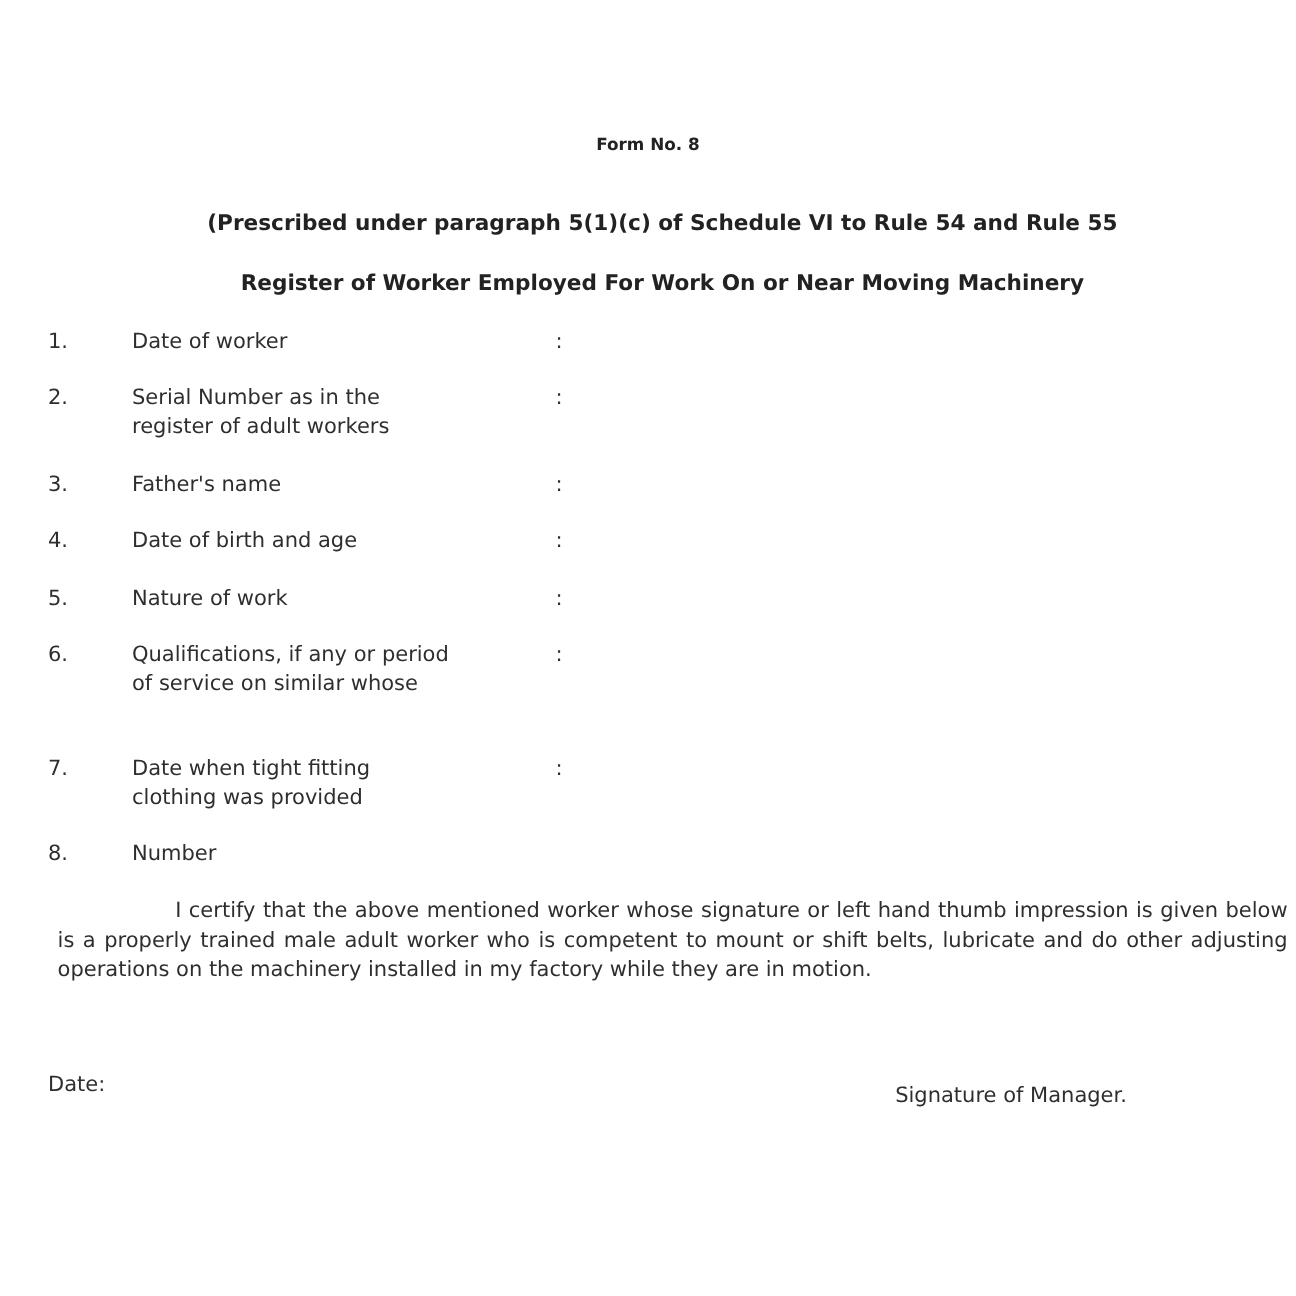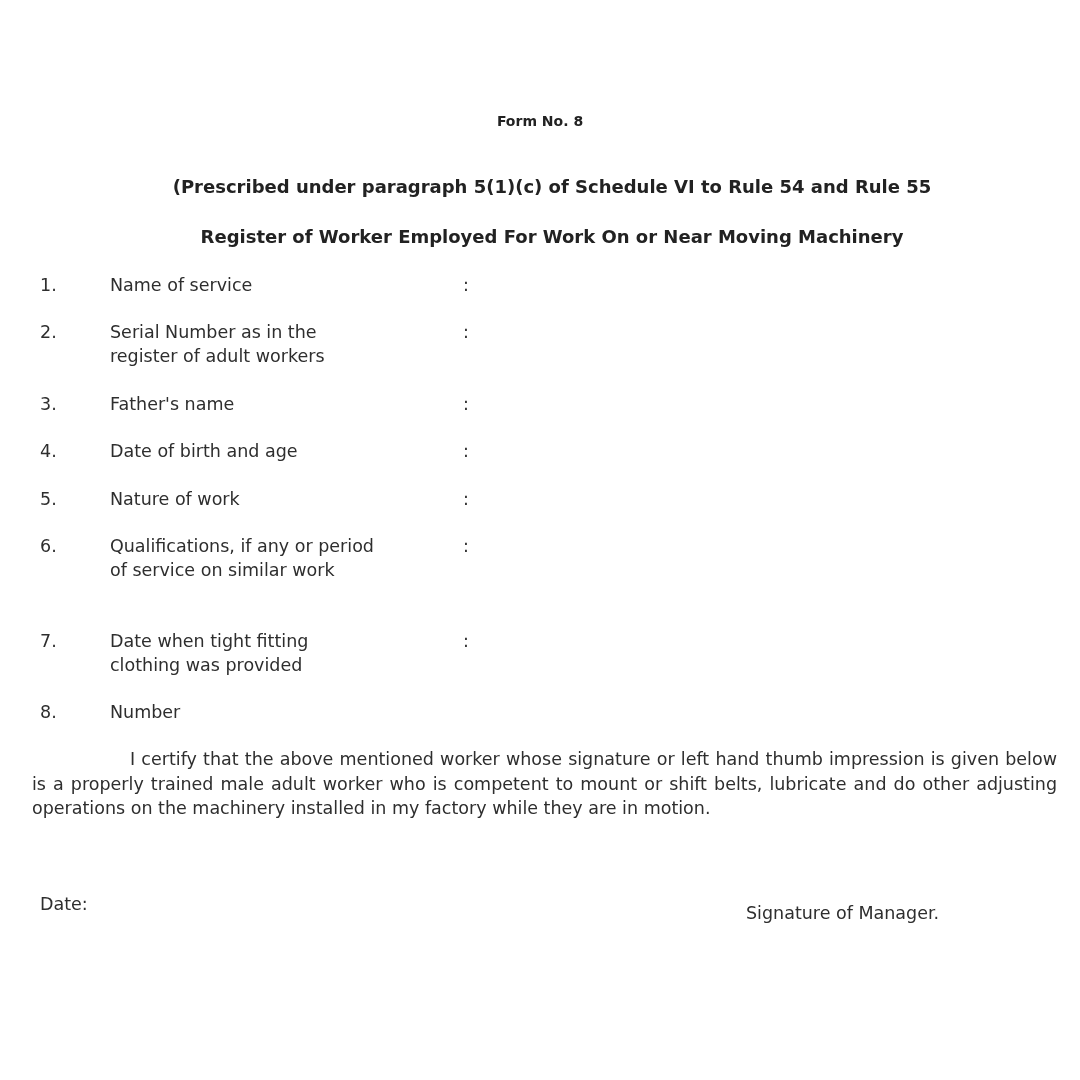--- a/index.html
+++ b/index.html
@@ -12,38 +12,38 @@
   #form-no { top: 113px; left: 0px; font-size: 14px; }
   #prescribed { top: 176px; left: 12px; font-size: 18px; }
   #register-title { top: 226px; left: 12px; font-size: 18px; }
 
   .field-row { position: absolute; left: 0; width: 1080px; line-height: 24px; }
   .field-num { position: absolute; left: 40px; top: 0; }
   .field-label { position: absolute; left: 110px; top: 0; width: 300px; }
   .field-colon { position: absolute; left: 463px; top: 0; }
 
   #certification {
-    position: absolute; left: 32px; top: 747px; width: 1025px;
+    position: absolute; left: 48px; top: 747px; width: 1025px;
     line-height: 24.5px; text-align: justify; text-align-last: left;
   }
   #certification .indent { display: inline-block; width: 98px; }
 
   #date-label { position: absolute; left: 40px; top: 894px; text-align: center; }
   #manager-sig { position: absolute; left: 746px; top: 869px; line-height: 24px; margin-top: 32px; }
 </style>
 </head>
 <body>
 
 <div class="center" id="form-no">Form No. 8</div>
 <div class="center" id="prescribed">(Prescribed under paragraph 5(1)(c) of Schedule VI to Rule 54 and Rule 55</div>
 <div class="center" id="register-title">Register of Worker Employed For Work On or Near Moving Machinery</div>
 
 <div class="field-row" style="top:273px">
   <span class="field-num">1.</span>
-  <span class="field-label">Name of service</span>
+  <span class="field-label">Date of worker</span>
   <span class="field-colon">:</span>
 </div>
 <div class="field-row" style="top:320px">
   <span class="field-num">2.</span>
   <span class="field-label" style="width:260px">Serial Number as in the register of adult workers</span>
   <span class="field-colon">:</span>
 </div>
 <div class="field-row" style="top:392px">
   <span class="field-num">3.</span>
   <span class="field-label">Father's name</span>
@@ -54,21 +54,21 @@
   <span class="field-label">Date of birth and age</span>
   <span class="field-colon">:</span>
 </div>
 <div class="field-row" style="top:487px">
   <span class="field-num">5.</span>
   <span class="field-label">Nature of work</span>
   <span class="field-colon">:</span>
 </div>
 <div class="field-row" style="top:534px">
   <span class="field-num">6.</span>
-  <span class="field-label" style="width:285px">Qualifications, if any or period of service on similar work</span>
+  <span class="field-label" style="width:285px">Qualifications, if any or period of service on similar whose</span>
   <span class="field-colon">:</span>
 </div>
 <div class="field-row" style="top:629px">
   <span class="field-num">7.</span>
   <span class="field-label" style="width:250px">Date when tight fitting clothing was provided</span>
   <span class="field-colon">:</span>
 </div>
 <div class="field-row" style="top:700px">
   <span class="field-num">8.</span>
   <span class="field-label">Number</span>

